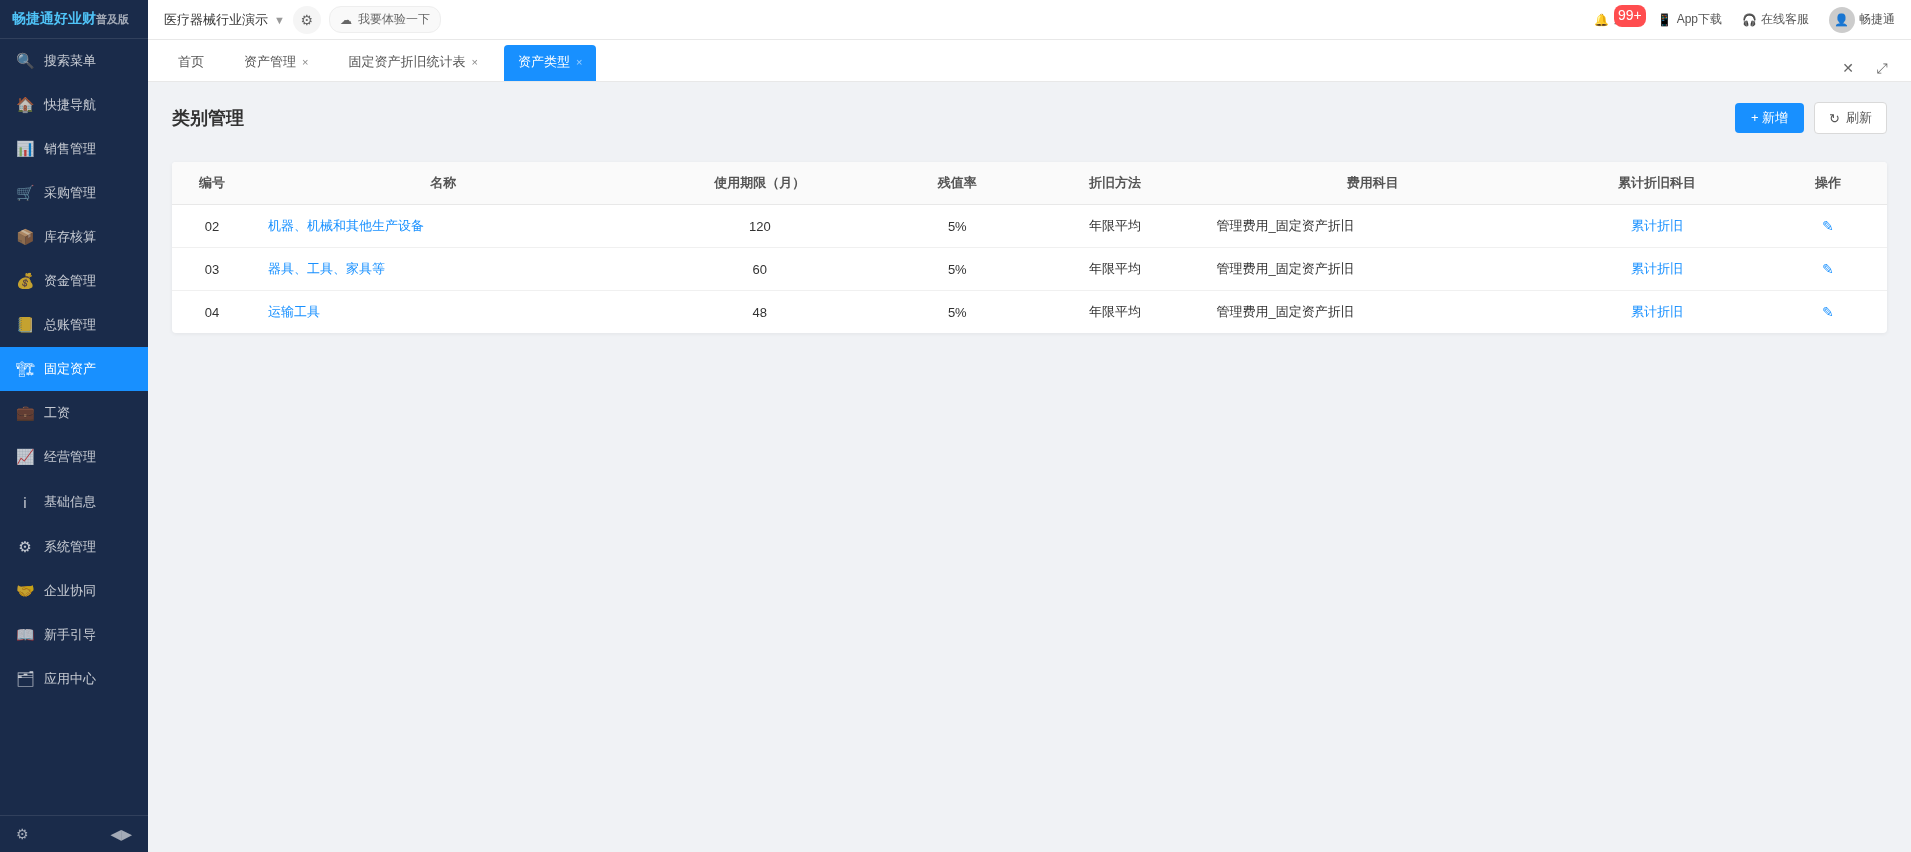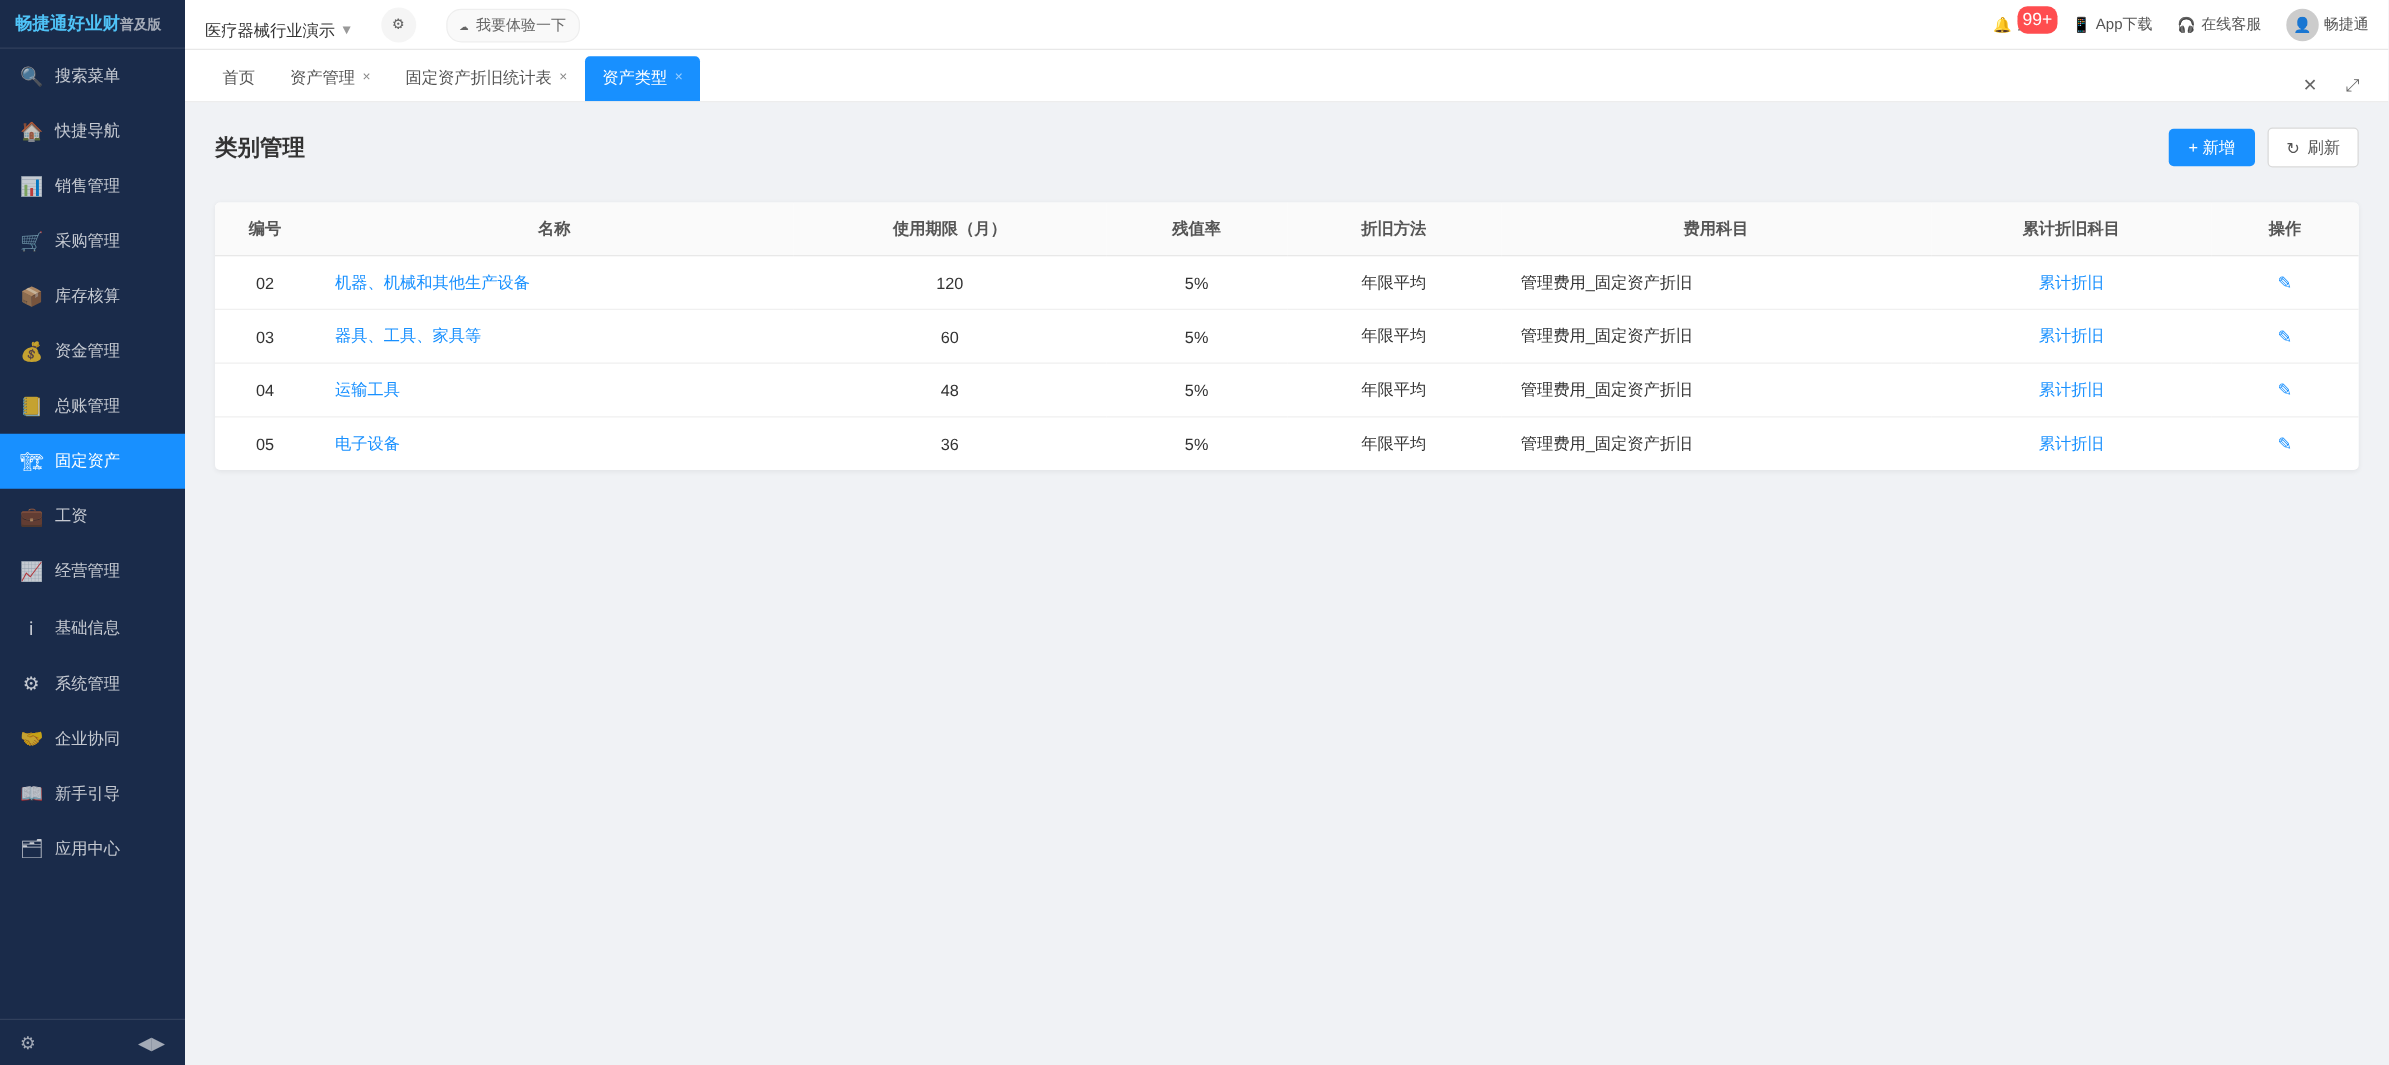--- a/index.html
+++ b/index.html
@@ -72,23 +72,22 @@
       height: 40px;
       background: #fff;
       border-bottom: 1px solid #e8e8e8;
       display: flex;
       align-items: center;
       padding: 0 16px;
       gap: 12px;
     }
     .topbar-left {
       display: flex;
-      align-items: flex-end;
-      gap: 24px;
-      font-family: Liberation Mono, monospace;
+      align-items: center;
+      gap: 8px;
     }
     .topbar-selector {
       display: flex;
       align-items: center;
       gap: 6px;
       font-size: 13px;
       color: #333;
       cursor: pointer;
     }
     .topbar-selector .chevron { color: #999; font-size: 11px; }
@@ -155,21 +154,21 @@
     }
 
     
     .tabbar {
       height: 42px;
       background: #fff;
       border-bottom: 1px solid #e8e8e8;
       display: flex;
       align-items: flex-end;
       padding: 0 16px;
-      gap: 0;
+      gap: 12px;
       justify-content: space-between;
     }
     .tab {
       display: flex;
       align-items: center;
       gap: 6px;
       padding: 8px 14px;
       font-size: 13px;
       color: #555;
       cursor: pointer;
@@ -484,28 +483,18 @@
           <tr>
             <td>04</td>
             <td>运输工具</td>
             <td>48</td>
             <td>5%</td>
             <td>年限平均</td>
             <td class="cost-subject">管理费用_固定资产折旧</td>
             <td class="accumulate">累计折旧</td>
             <td><span class="edit-icon">✎</span></td>
           </tr>
-          <tr>
-            <td>05</td>
-            <td>电子设备</td>
-            <td>36</td>
-            <td>5%</td>
-            <td>年限平均</td>
-            <td class="cost-subject">管理费用_固定资产折旧</td>
-            <td class="accumulate">累计折旧</td>
-            <td><span class="edit-icon">✎</span></td>
-          </tr>
         </tbody>
       </table>
     </div>
   </div>
 
 </div>
 
 </body></html>

